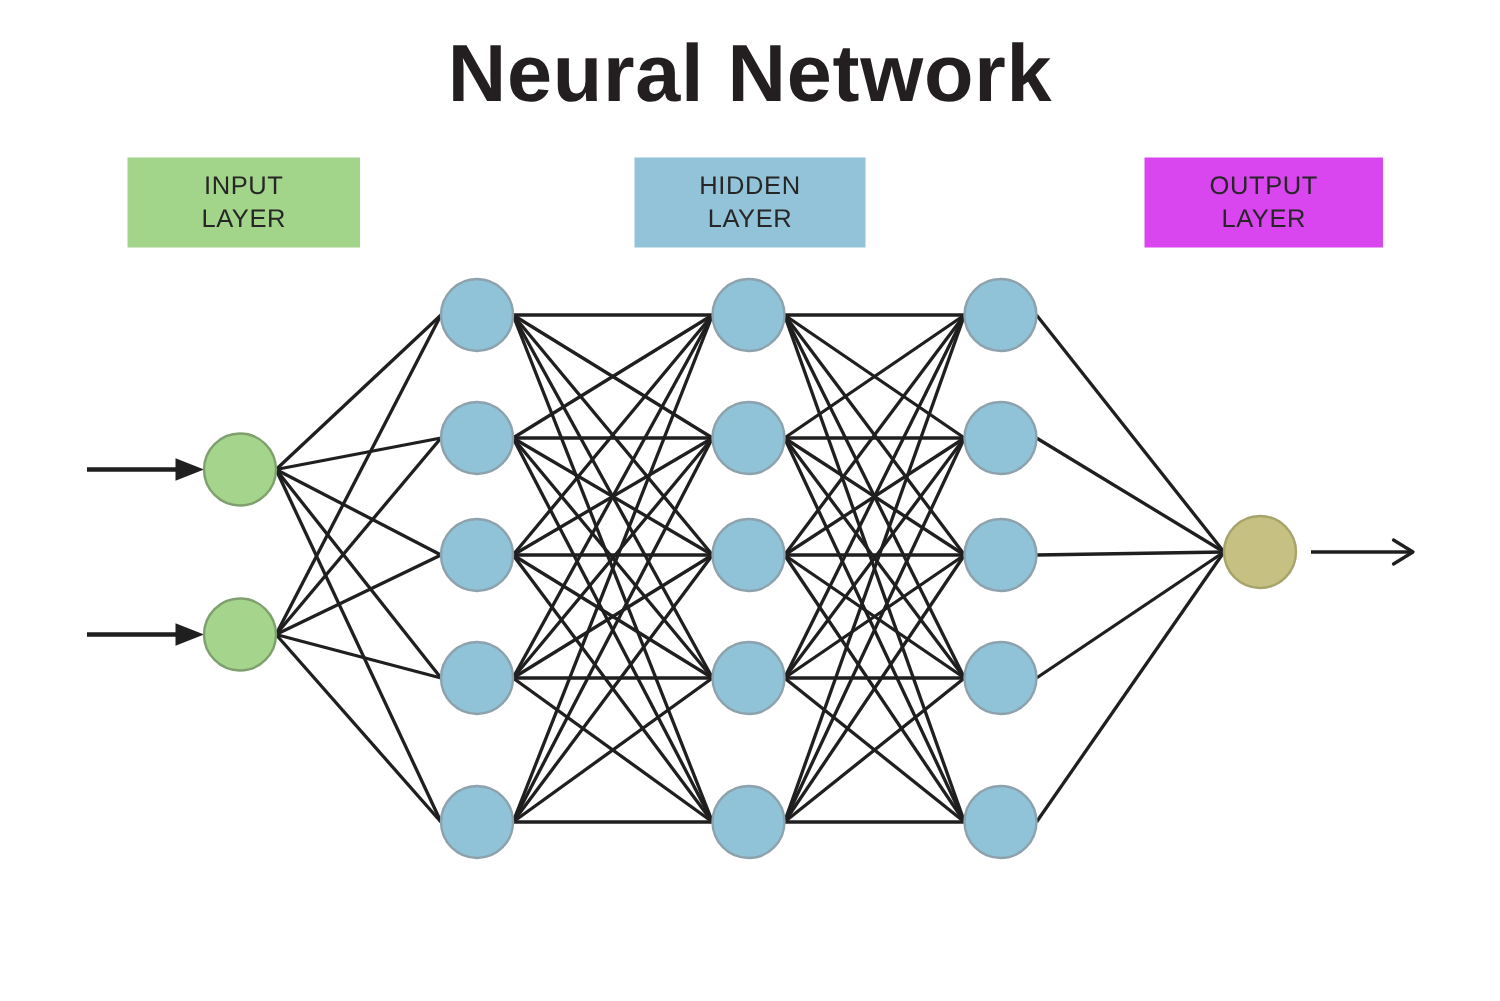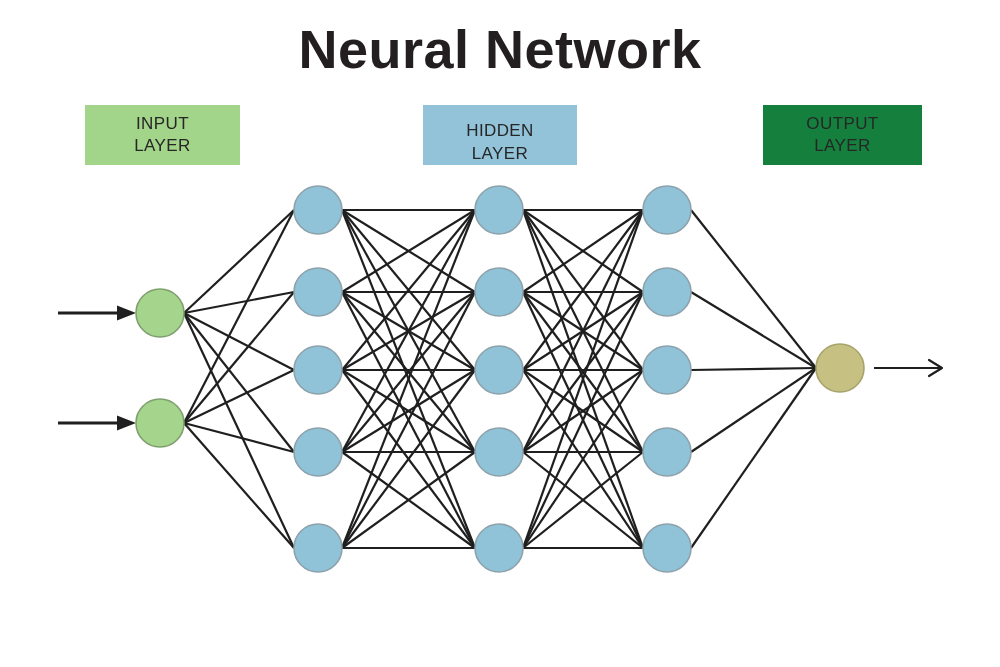--- a/index.html
+++ b/index.html
@@ -42,26 +42,26 @@
 
 <div class="canvas">
 
   <h1 class="title" style="color: rgb(35, 31, 32);">Neural Network</h1>
 
   <div class="layer-box input" style="color: rgb(38, 38, 38); background: rgb(162, 212, 137);">
     <span>INPUT</span>
     <span>LAYER</span>
   </div>
 
-  <div class="layer-box hidden" style="color: rgb(38, 38, 38); background: rgb(146, 195, 216); justify-content: flex-end;">
+  <div class="layer-box hidden" style="color: rgb(38, 38, 38); background: rgb(146, 195, 216);">
     <span>HIDDEN</span>
     <span>LAYER</span>
   </div>
 
-  <div class="layer-box output" style="color: rgb(38, 38, 38); background: #15803d;">
+  <div class="layer-box output" style="color: rgb(38, 38, 38); background: #d946ef;">
     <span>OUTPUT</span>
     <span>LAYER</span>
   </div>
 
   <svg id="net" viewBox="0 0 1000 667" xmlns="http://www.w3.org/2000/svg">
       <line x1="184" y1="313" x2="294" y2="210" stroke="#1f1f1f" stroke-width="2.2"></line>
       <line x1="184" y1="313" x2="294" y2="292" stroke="#1f1f1f" stroke-width="2.2"></line>
       <line x1="184" y1="313" x2="294" y2="370" stroke="#1f1f1f" stroke-width="2.2"></line>
       <line x1="184" y1="313" x2="294" y2="452" stroke="#1f1f1f" stroke-width="2.2"></line>
       <line x1="184" y1="313" x2="294" y2="548" stroke="#1f1f1f" stroke-width="2.2"></line>

